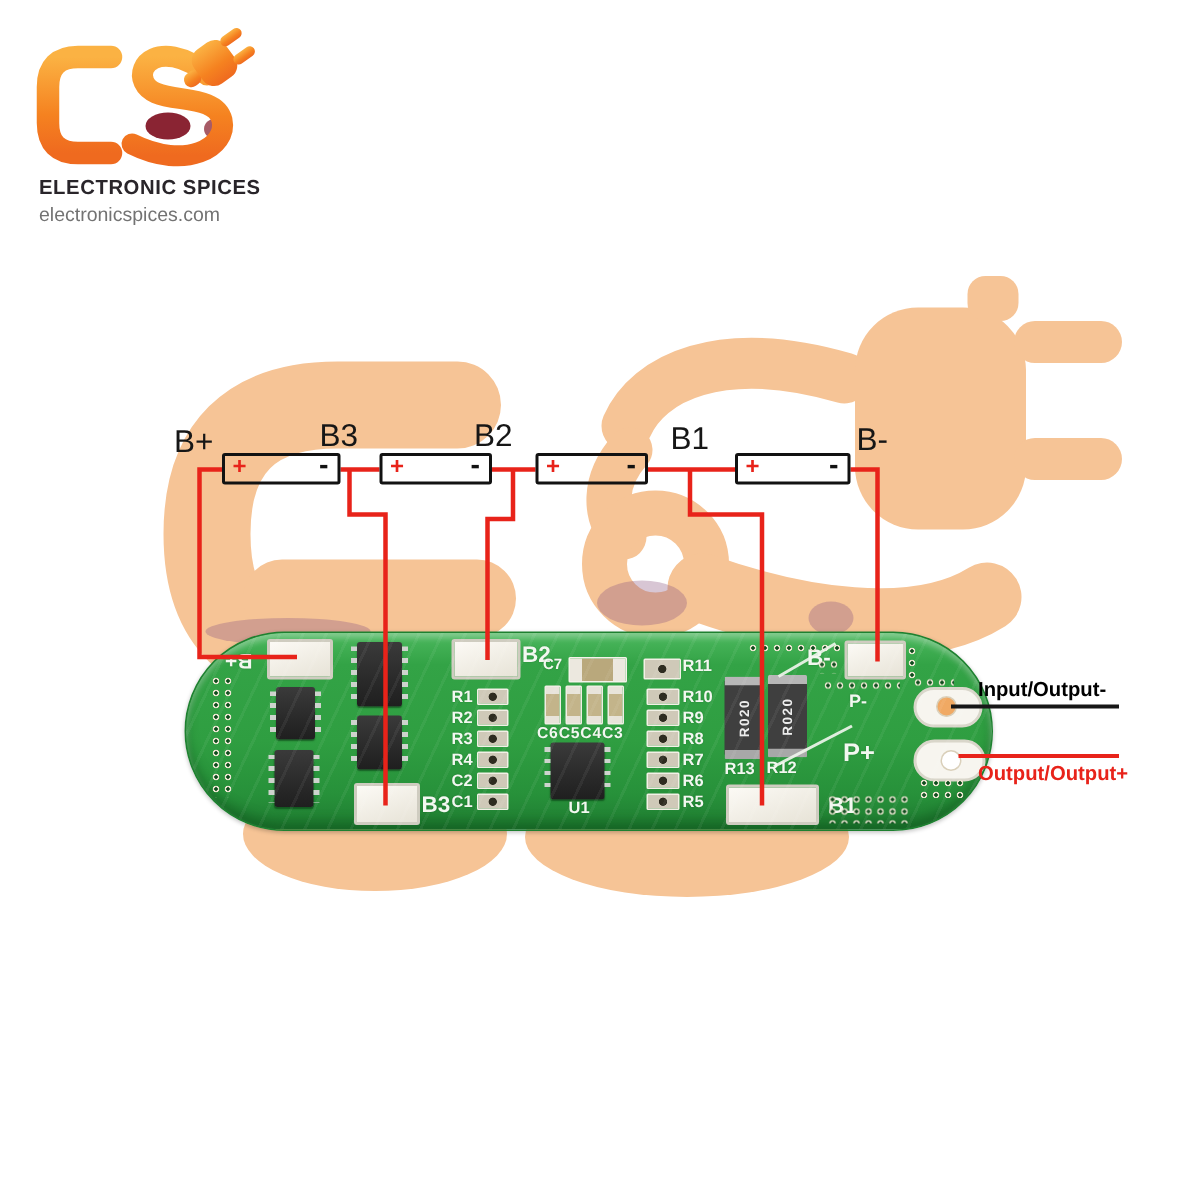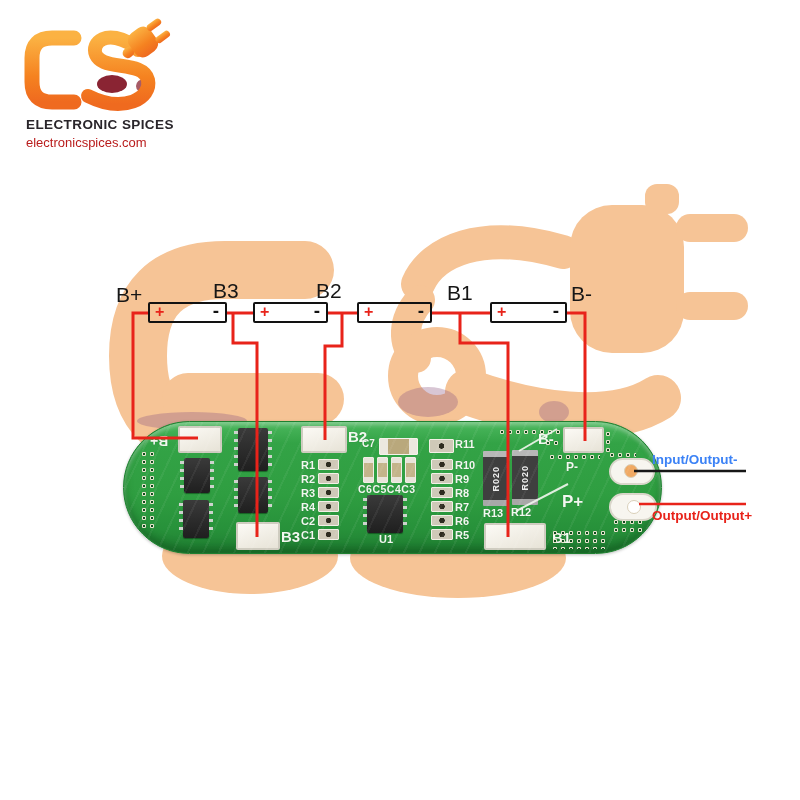--- a/index.html
+++ b/index.html
@@ -7,21 +7,21 @@
           font-family:"Liberation Sans",sans-serif;}
   #canvas *{box-sizing:border-box;}
 
   
   #watermark{position:absolute;left:0;top:0;z-index:1;}
 
   
   #logo-mark{position:absolute;left:12px;top:6px;z-index:9;}
   #brand-name{position:absolute;left:26px;top:117px;z-index:9;font-size:13.5px;font-weight:700;
               letter-spacing:.4px;color:#29252a;}
-  #brand-site{position:absolute;left:26px;top:135px;z-index:9;font-size:13px;color:#b91c1c;}
+  #brand-site{position:absolute;left:26px;top:135px;z-index:9;font-size:13px;color:#737373;}
 
   
   #board{position:absolute;left:123px;top:421px;width:539px;height:133px;z-index:3;
          border-radius:67px;overflow:hidden;border:1px solid #1e8030;
          background:linear-gradient(180deg,#4cb85e 0%,#33a346 16%,#2f9e41 55%,#27913a 82%,#1f7c31 100%);
          box-shadow:inset 0 3px 4px rgba(255,255,255,.35), inset 0 -5px 8px rgba(8,70,20,.45), 0 1px 3px rgba(0,0,0,.25);}
   #board .texture{position:absolute;inset:0;border-radius:inherit;pointer-events:none;
          background:repeating-linear-gradient(115deg,rgba(255,255,255,.055) 0 2px,transparent 2px 14px);}
   .pad{position:absolute;border-radius:2px;border:2px solid #cfccc0;
        background:linear-gradient(160deg,#fcfaf5,#e7e3d7);} 
@@ -49,21 +49,21 @@
       background-size:8px 8px;}
 
   
   #wires{position:absolute;left:0;top:0;z-index:5;}
   .battery{position:absolute;height:21px;border:2.5px solid #121212;border-radius:2px;z-index:6;
       background:transparent;}
   .battery .plus{position:absolute;left:5px;top:-1px;color:#e8231a;font-size:16px;font-weight:700;line-height:17px;}
   .battery .minus{position:absolute;right:6px;top:-3px;color:#111;font-size:19px;font-weight:900;line-height:19px;}
   .node-label{position:absolute;z-index:6;font-size:21px;color:#161616;font-weight:500;line-height:1;}
   .io-label{position:absolute;z-index:6;font-size:13.5px;font-weight:700;line-height:1;white-space:nowrap;}
-  #io-neg{left:652px;top:453px;color:#3b82f6;}
+  #io-neg{left:652px;top:453px;color:#000000;}
   #io-pos{left:652px;top:509px;color:#e8231a;}
 </style>
 </head>
 <body>
 
 <div id="canvas">
 
   <svg id="watermark" width="800" height="800" viewBox="0 0 800 800" aria-hidden="true">
     <g fill="none" stroke="#f6c496" stroke-linecap="round">
       <path d="M305,270 H225 Q138,270 138,356 Q138,442 225,442 H298" stroke-width="58"></path>

